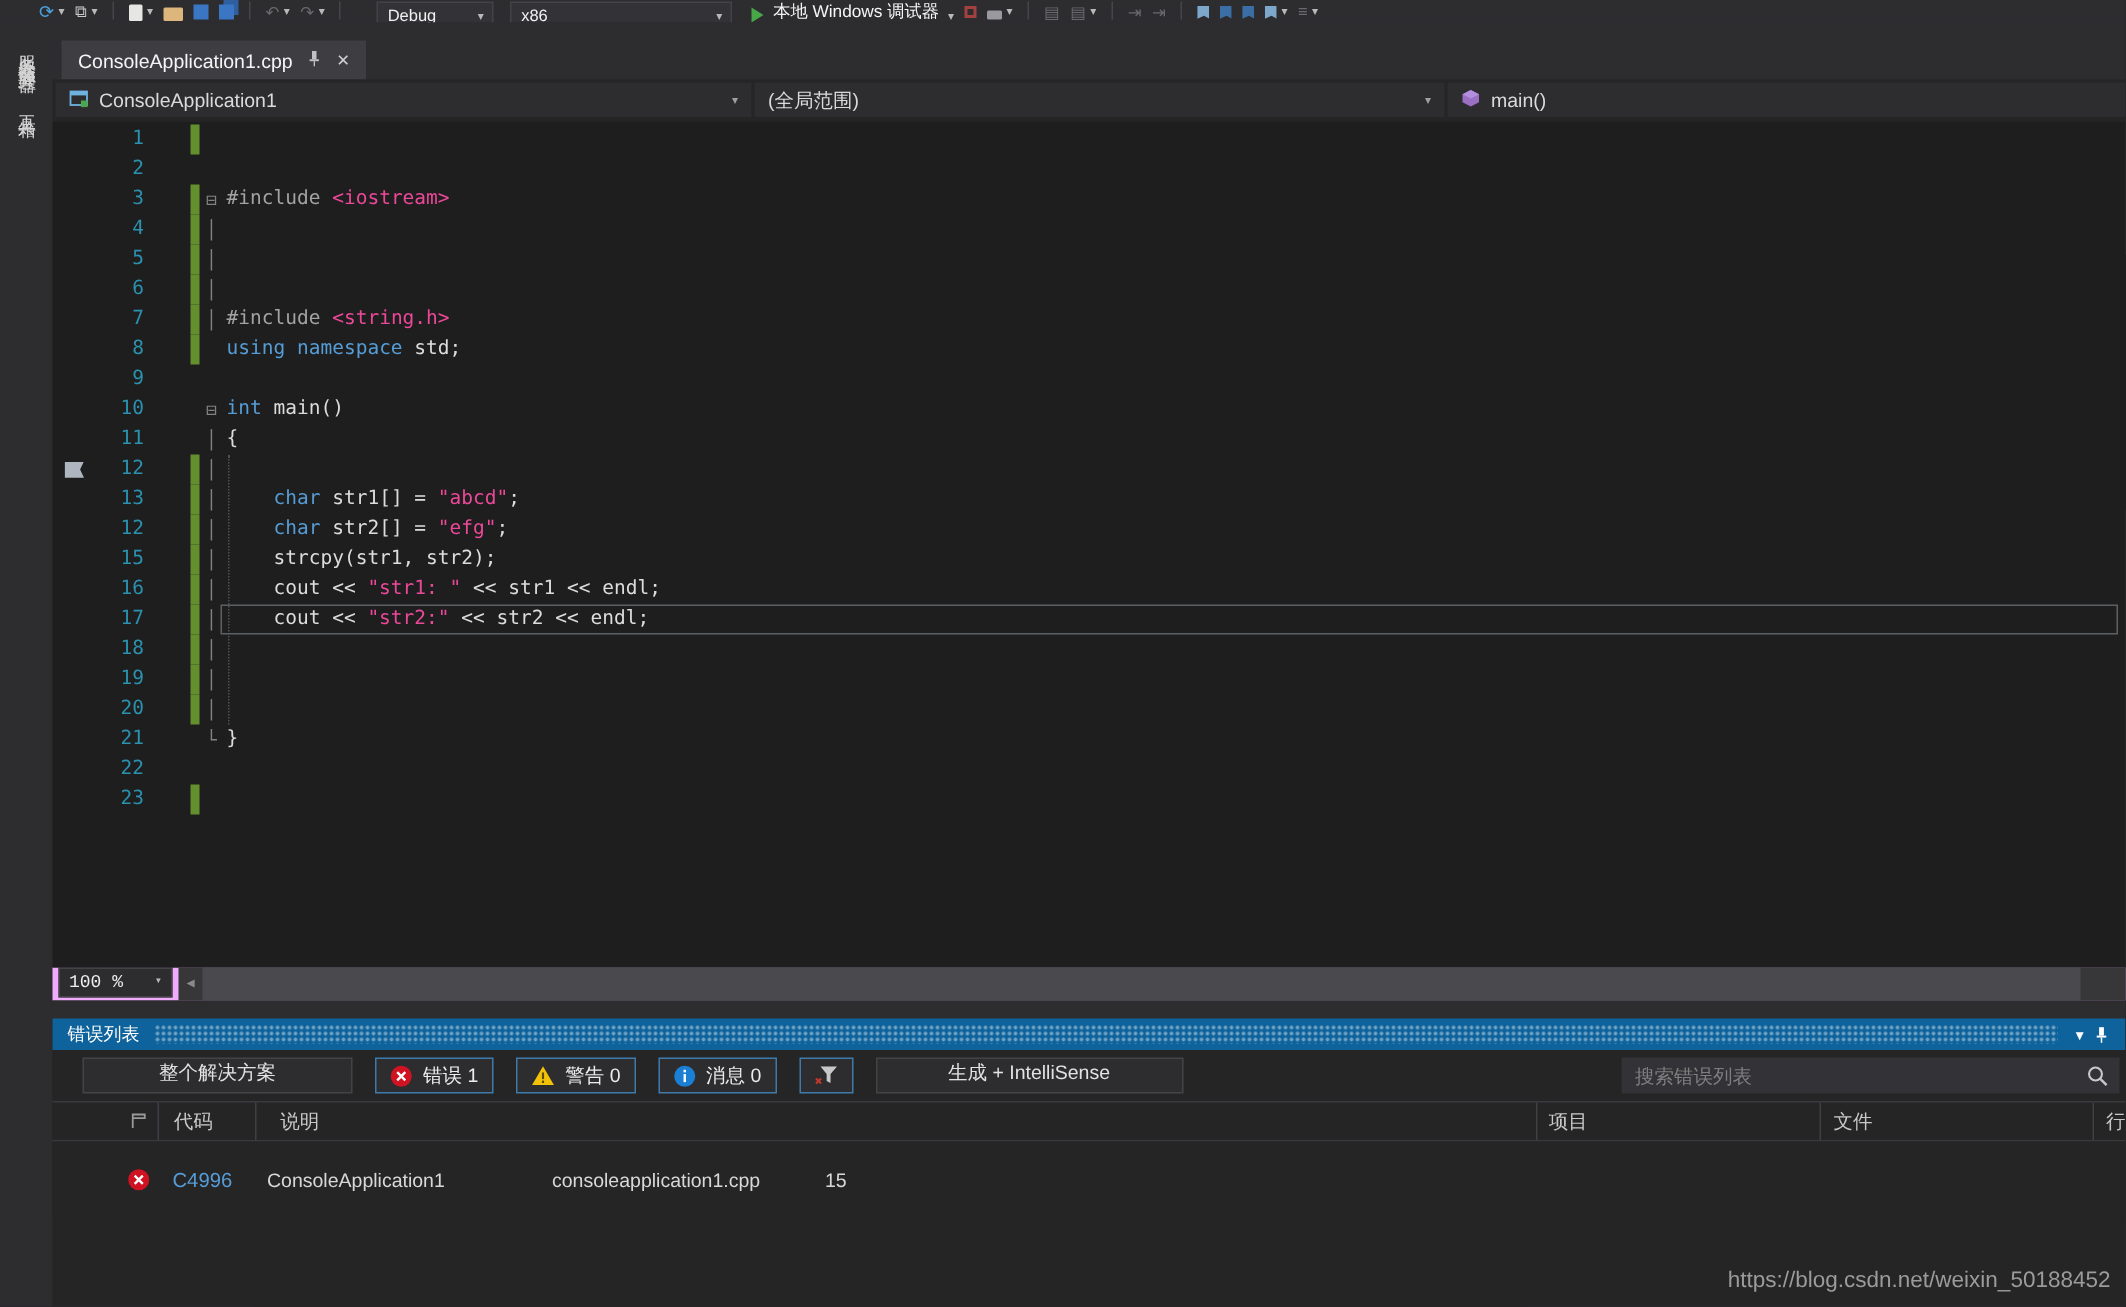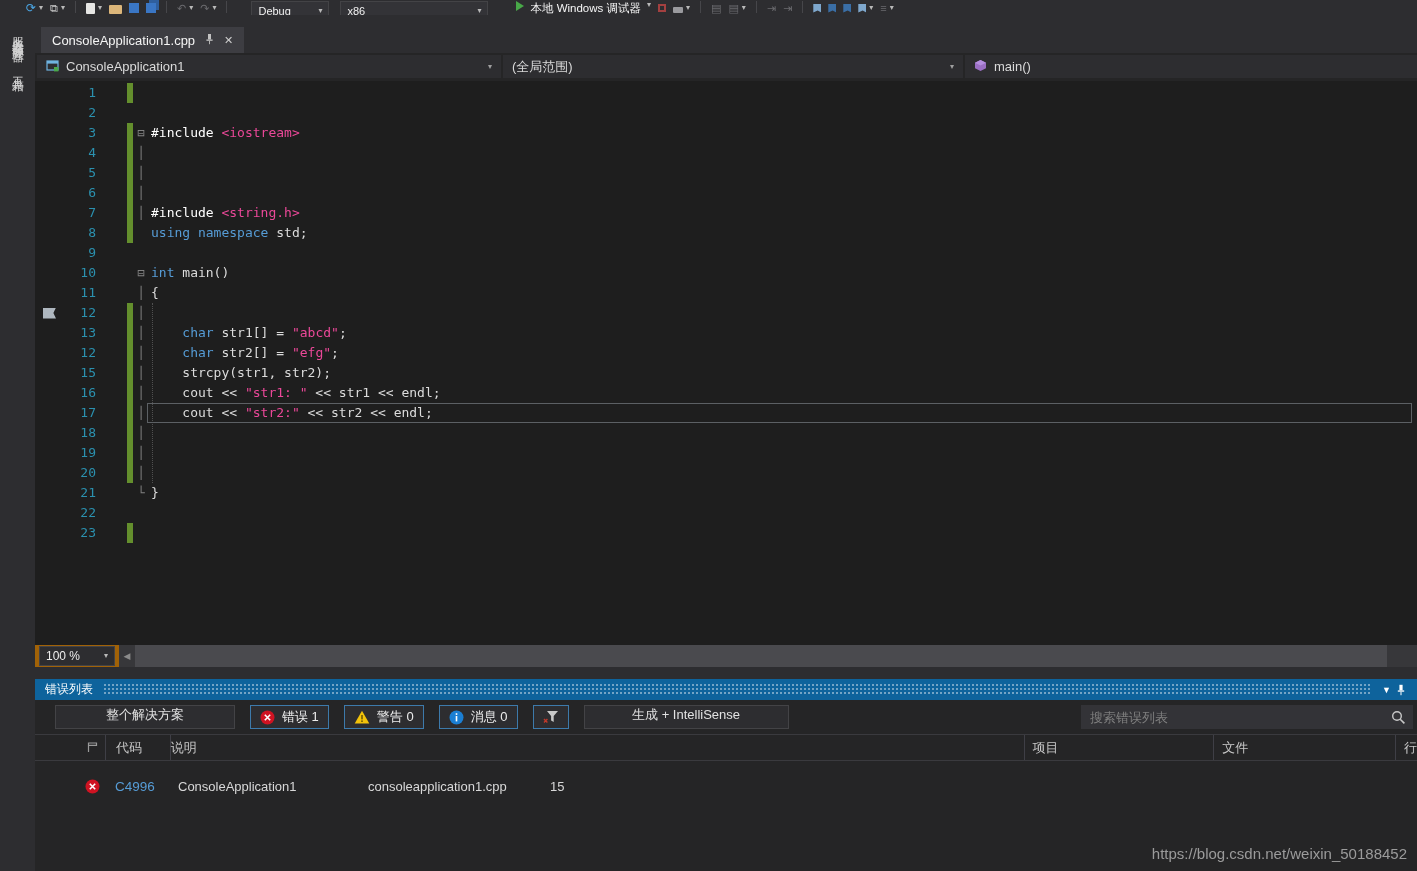--- a/index.html
+++ b/index.html
@@ -10,21 +10,21 @@
   
   .toolbar{position:absolute;left:0;top:0;width:100%;height:15px;overflow:hidden;
     display:flex;align-items:flex-start;gap:7px;padding:1px 0 0 26px;background:#2d2d30;}
   .tbi{height:14px;display:flex;align-items:center;gap:3px;font-size:11px;color:#c8c8c8;}
   .caret{font-size:8px;color:#b9b9b9;line-height:1;}
   .tb-sep{width:1px;height:12px;background:#46464a;margin:0 3px;}
   .tb-combo{height:20px;background:#333337;border:1px solid #434346;font-size:11px;color:#f1f1f1;
     display:flex;align-items:center;justify-content:space-between;padding:0 6px;gap:8px;}
   .combo-debug{width:78px;margin-left:14px;}
   .combo-plat{width:148px;margin-left:4px;}
-  .run-btn{display:flex;align-items:flex-start;gap:6px;margin-left:21px;height:14px;color:#f5f5f5;font-size:11.5px;white-space:nowrap;}
+  .run-btn{display:flex;align-items:flex-end;gap:6px;margin-left:6px;height:14px;color:#f5f5f5;font-size:11.5px;white-space:nowrap;}
   .ic-play{width:0;height:0;border-left:8px solid #48a848;border-top:5px solid transparent;border-bottom:5px solid transparent;}
   .g-sync{color:#4aa3e0;font-size:12px;}
   .g-gray{color:#6a6a6e;font-size:11px;}
   .ic-page{width:9px;height:11px;background:#e6e6e4;border-radius:1px;}
   .ic-folder{width:13px;height:9px;background:#dcb67a;border-radius:1px;margin-top:2px;}
   .ic-floppy{width:10px;height:10px;background:#3a76c4;}
   .ic-floppy2{width:10px;height:10px;background:#3a76c4;box-shadow:3px -3px 0 #2f5f9e;}
   .ic-redsq{width:8px;height:8px;border:2px solid #a34040;}
   .ic-plug{width:10px;height:6px;background:#9a9a9e;border-radius:1px;margin-top:3px;}
   .ic-flag{width:8px;height:9px;background:#3a6ea5;clip-path:polygon(0 0,100% 0,100% 100%,55% 78%,0 100%);}
@@ -54,27 +54,27 @@
   .cl-margin{width:27px;display:flex;align-items:center;}
   .bookmark{width:13px;height:11px;margin-left:8px;background:#aeb7bf;
     clip-path:polygon(0 0,100% 0,80% 50%,100% 100%,0 100%);}
   .cl-num{width:42px;text-align:right;padding-right:8px;color:#2b91af;margin-right:23px;}
   .cl-change{width:6px;}
   .cl-change.on{background:#648f2d;}
   .cl-fold{width:16px;text-align:center;color:#828282;font-size:12px;font-family:"DejaVu Sans Mono","DejaVu Sans",monospace;}
   .cl-code{white-space:pre;color:#dcdcdc;padding-left:2px;}
   .tk-kw{color:#569cd6;}
   .tk-str{color:#ec4899;}
-  .tk-pp{color:#ffffff;}
+  .tk-pp{color:#a3a3a3;}
   .tk-pl{color:#dcdcdc;}
   .indent-guide{position:absolute;left:117px;top:222px;height:180px;border-left:1px dotted #505050;pointer-events:none;}
   .current-line-box{position:absolute;left:112px;right:5px;top:322px;height:20px;border:1px solid #5c6064;pointer-events:none;}
 
   
-  .zoombar{height:22px;background:#a16207;display:flex;align-items:center;}
+  .zoombar{height:22px;background:#f0abfc;display:flex;align-items:flex-start;font-family:Liberation Mono, monospace;}
   .zoom-combo{width:76px;height:20px;margin-left:4px;background:#2d2d30;border:1px solid #434346;
     display:flex;align-items:center;justify-content:space-between;padding:0 6px;font-size:12px;color:#ededed;}
   .hscroll{flex:1;height:22px;background:#37373a;display:flex;align-items:center;position:relative;margin-left:4px;}
   .hs-arrow{width:16px;text-align:center;color:#8a8a8a;font-size:9px;}
   .hs-thumb{position:absolute;left:16px;right:30px;top:0;height:22px;background:#4a4a4e;}
 
   .elgap{height:12px;background:#2d2d30;}
 
   
   .el{flex:1;display:flex;flex-direction:column;background:#252526;position:relative;}
@@ -97,21 +97,21 @@
   .search input{flex:1;background:transparent;border:0;outline:0;color:#ccc;font-size:13px;font-family:inherit;min-width:0;}
   .search input::placeholder{color:#7f7f7f;}
 
   .el-header{height:27px;display:flex;align-items:center;background:#252526;border-bottom:1px solid #3a3a3e;
     border-top:1px solid #3a3a3e;font-size:13px;color:#c8c8c8;flex:none;}
   .hcell{align-self:stretch;display:flex;align-items:center;}
   .hsep{border-left:1px solid #3f3f46;}
   .c-exp{width:45px;}
   .c-icon{width:25px;display:flex;justify-content:center;align-items:center;}
   .c-code{width:65px;padding-left:10px;}
-  .c-desc{width:855px;padding-left:0;}
+  .c-desc{width:855px;padding-left:16px;}
   .c-proj{width:190px;padding-left:8px;}
   .c-file{width:182px;padding-left:8px;}
   .c-line{flex:1;padding-left:8px;}
 
   .el-rows{flex:1;position:relative;}
   .el-row{min-height:50px;display:flex;align-items:center;font-size:13px;color:#d8d8d8;background:#252526;}
   .el-row .c-code{color:#569cd6;font-size:13.5px;}
   .el-row .c-desc{font-size:14.5px;color:#f1f1f1;line-height:1.45;padding-right:40px;}
   .watermark{position:absolute;right:10px;bottom:9px;font-size:15px;color:#9b9b9b;}
 </style>

